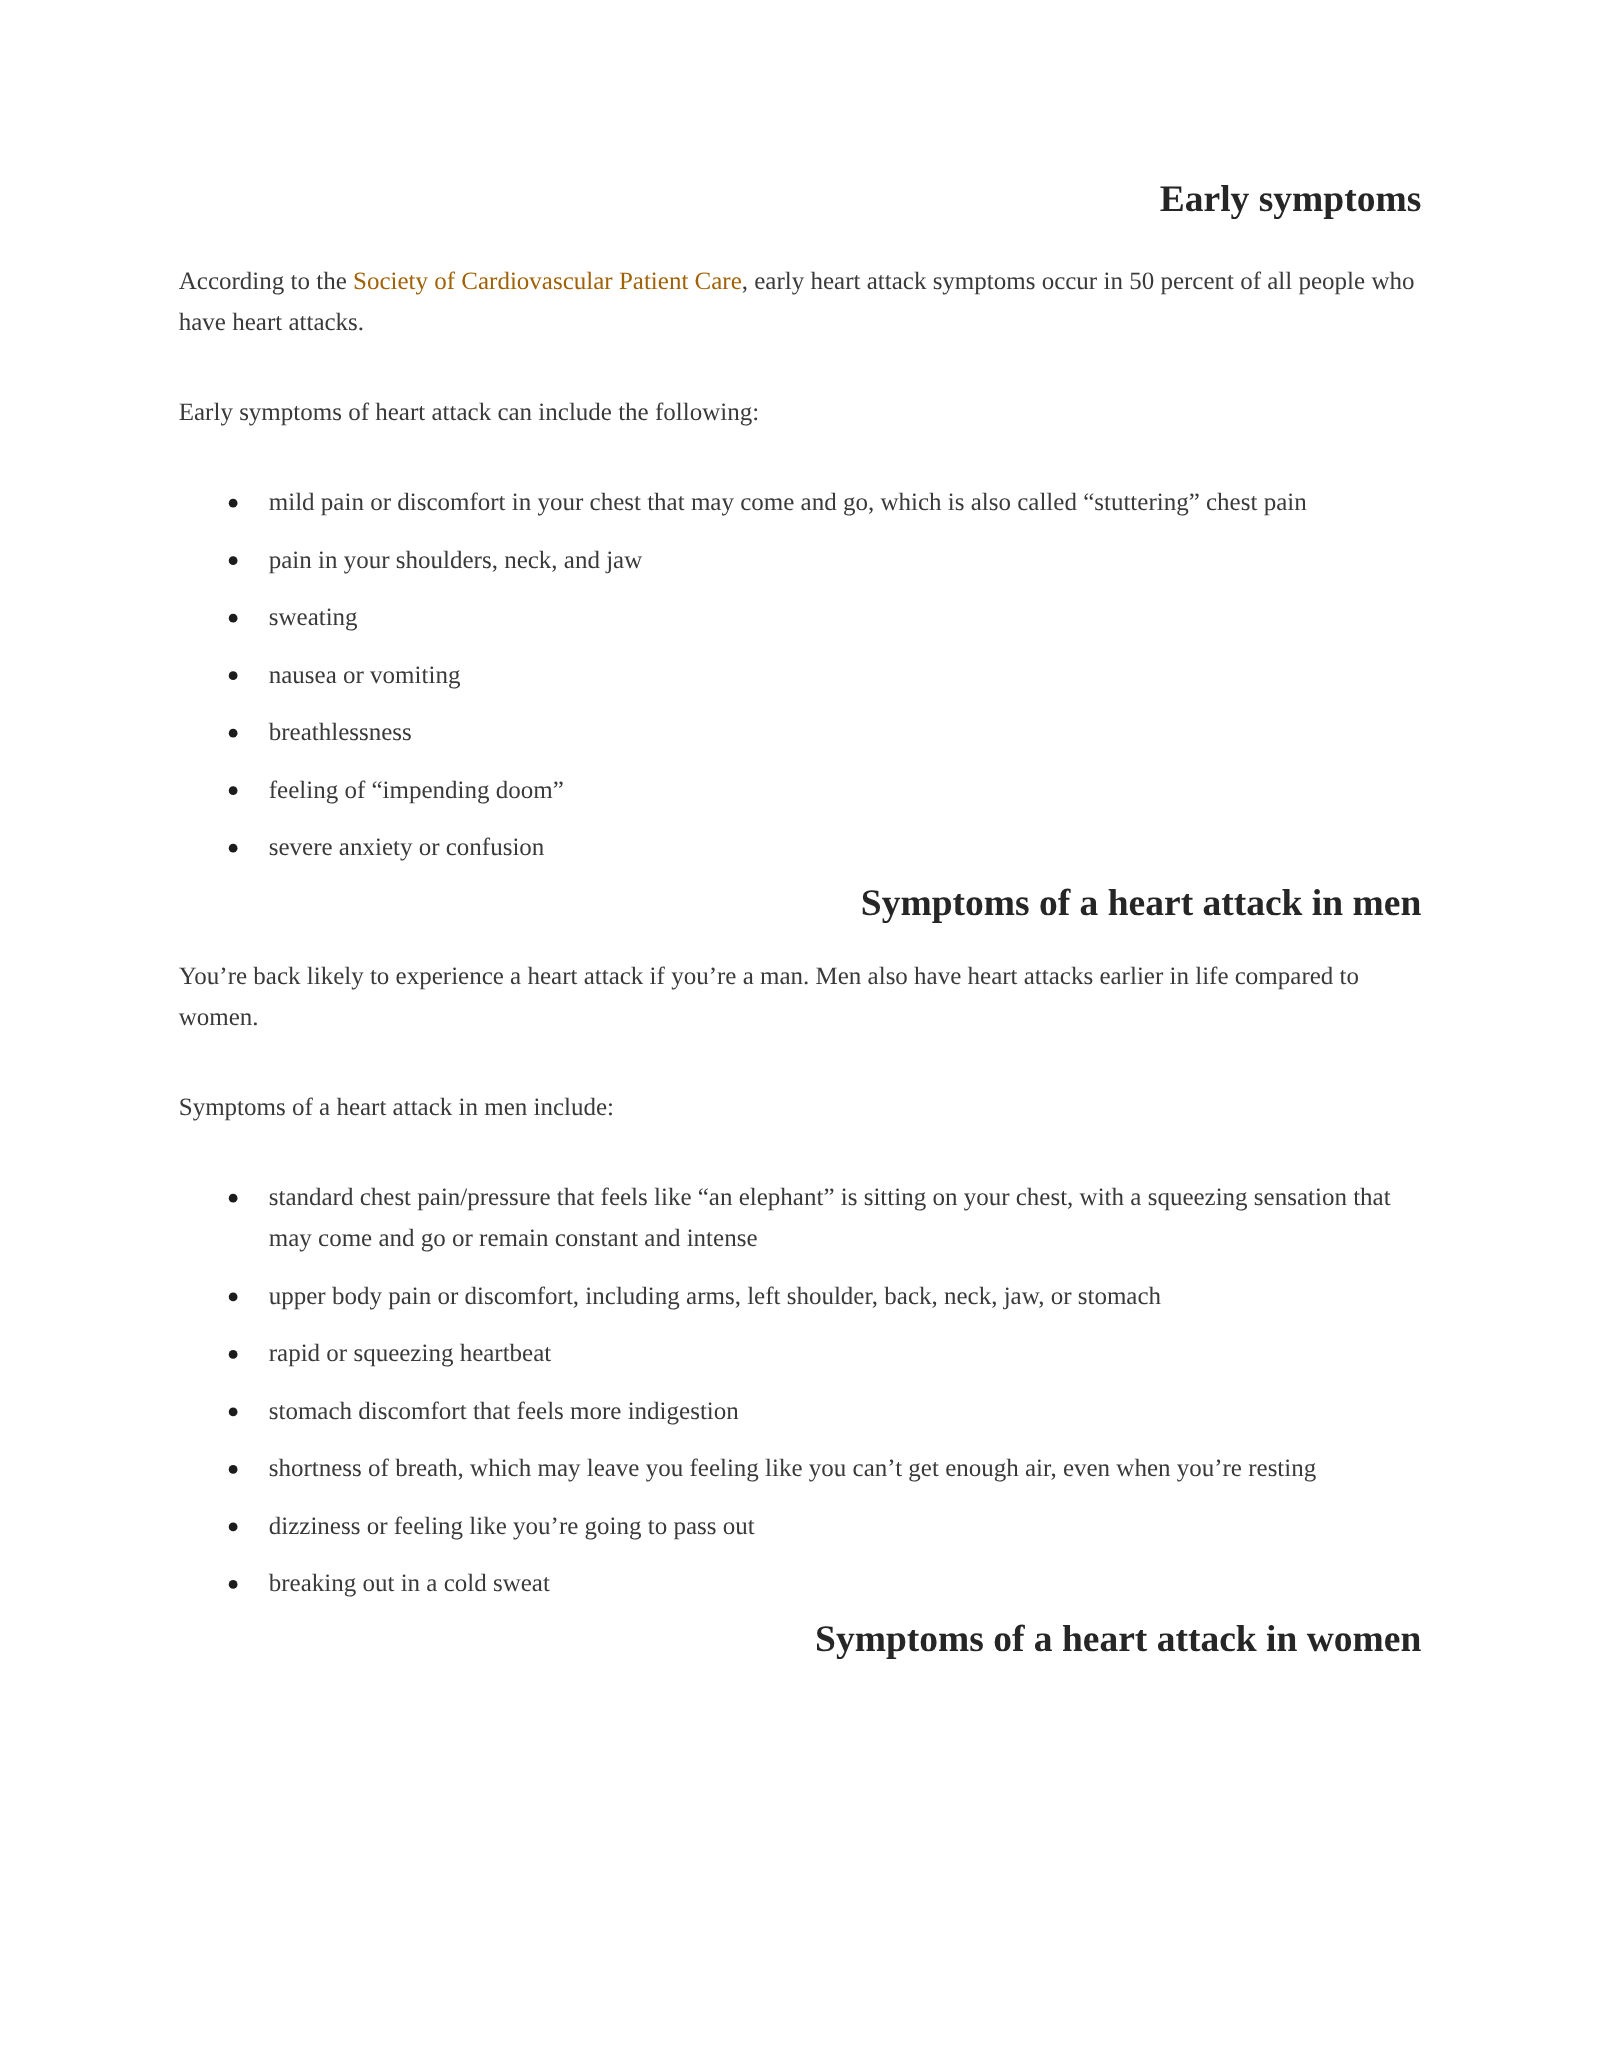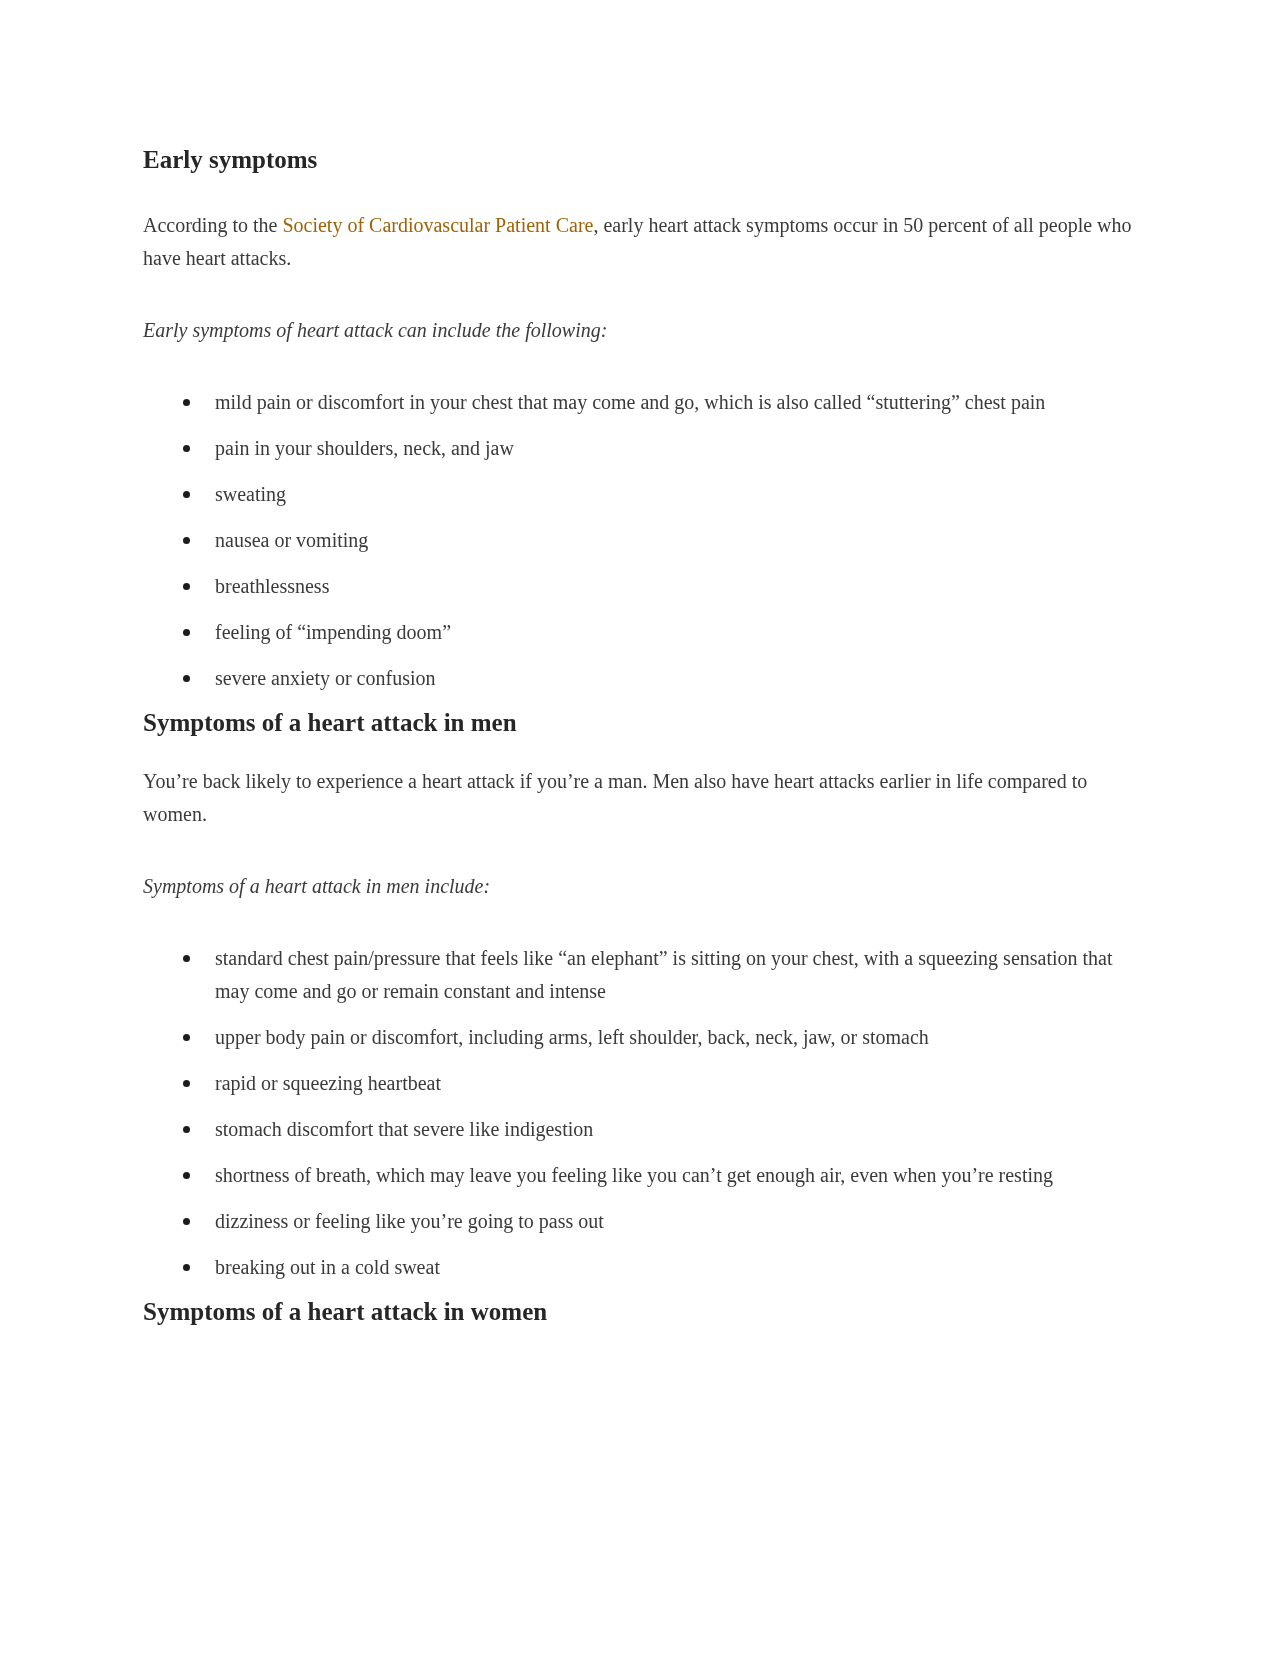--- a/index.html
+++ b/index.html
@@ -12,34 +12,35 @@
     color: #3a3a3a;
     overflow: hidden;
   }
   .page {
     width: 1280px;
     height: 1656px;
     padding: 145px 143px 40px 143px;
   }
   h1.doc-heading, h2.doc-heading {
     font-family: "Liberation Serif", "DejaVu Serif", serif;
-    font-size: 25px;
+    font-size: 30px;
     line-height: 30px;
     font-weight: bold;
     color: #262626;
     margin: 0 0 34px 0;
+    text-align: right;
   }
   h2.doc-heading { margin: 7px 0 27px 0; }
   p.doc-para {
     font-size: 20px;
     line-height: 33px;
     margin: 0 0 39px 0;
     color: #3a3a3a;
   }
-  p.doc-para.lead { margin-bottom: 39px; font-style: italic; }
+  p.doc-para.lead { margin-bottom: 39px; }
   a.doc-link {
     color: #a16207;
     text-decoration: none;
     cursor: pointer;
   }
   ul.doc-list {
     list-style: none;
     margin: 6px 0 0 0;
     padding: 0 0 0 0;
     font-family: Liberation Serif, serif;
@@ -93,21 +94,21 @@
 
   <p class="doc-para">You’re back likely to experience a heart attack if you’re a man. Men also have heart attacks earlier in life compared to women.</p>
 
   <p class="doc-para lead">Symptoms of a heart attack in men include:</p>
 
   <div class="list-block">
     <ul class="doc-list">
         <li>standard chest pain/pressure that feels like “an elephant” is sitting on your chest, with a squeezing sensation that may come and go or remain constant and intense</li>
         <li>upper body pain or discomfort, including arms, left shoulder, back, neck, jaw, or stomach</li>
         <li>rapid or squeezing heartbeat</li>
-        <li>stomach discomfort that severe like indigestion</li>
+        <li>stomach discomfort that feels more indigestion</li>
         <li>shortness of breath, which may leave you feeling like you can’t get enough air, even when you’re resting</li>
         <li>dizziness or feeling like you’re going to pass out</li>
         <li>breaking out in a cold sweat</li>
       </ul>
   </div>
 
   <h2 class="doc-heading">Symptoms of a heart attack in women</h2>
 
 </div>
 

